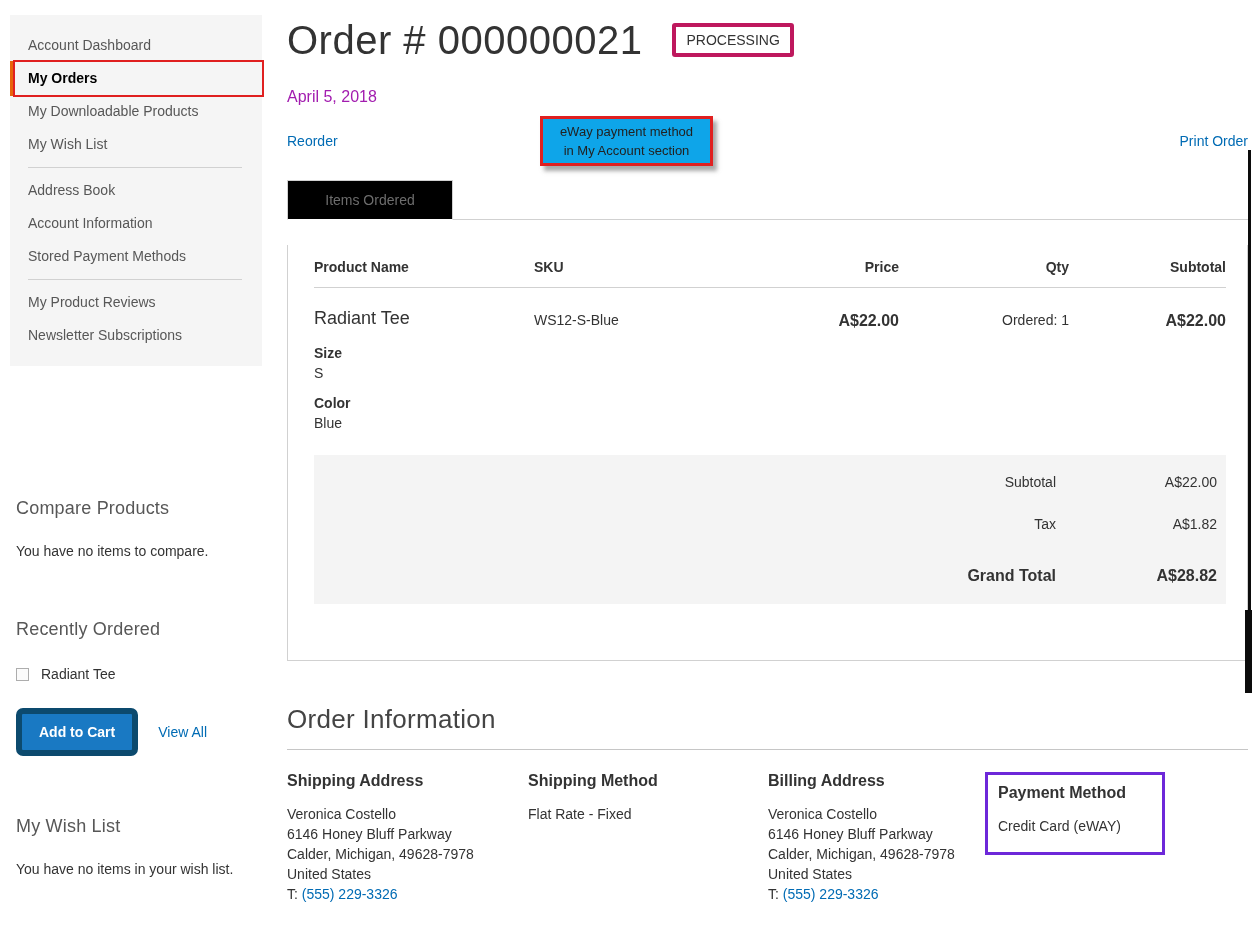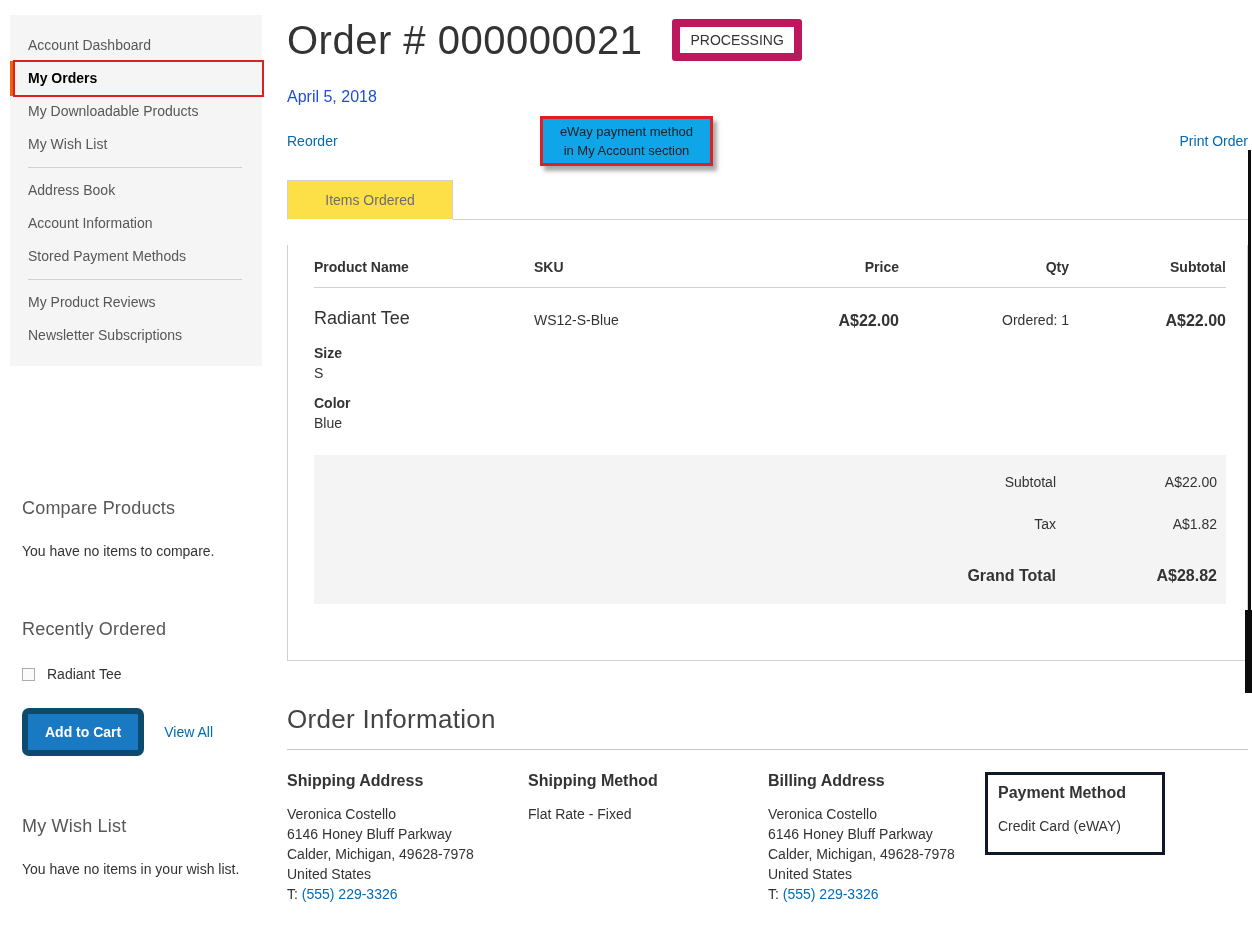--- a/index.html
+++ b/index.html
@@ -16,61 +16,61 @@
     position: absolute; left: 10px; top: 15px; width: 252px;
     background: #f5f5f5; padding: 14px 0 14px;
   }
   .sidebar-panel ul { list-style: none; }
   .nav-item { padding: 8px 18px; color: #575757; font-size: 14px; line-height: 17px; cursor: pointer; }
   .nav-item.current { position: relative; font-weight: 700; color: #000; }
   .nav-marker { position: absolute; left: 0; top: -1px; bottom: -1px; width: 3px; background: #e8640a; }
   .nav-anno { position: absolute; left: 3px; right: -2px; top: -2px; bottom: -2px; border: 2px solid #e02020; pointer-events: none; }
   .nav-divider { border-top: 1px solid #d1d1d1; margin: 6px 20px 6px 18px; height: 0; }
 
-  .left-extras { position: absolute; left: 22px; top: 498px; width: 252px; }
+  .left-extras { position: absolute; left: 16px; top: 498px; width: 252px; }
   .side-title { font-size: 18px; font-weight: 400; color: #575757; letter-spacing: .2px; }
   .side-empty { margin-top: 24px; font-size: 14px; color: #333; }
   .recent-block { margin-top: 60px; }
   .item-row { margin-top: 26px; display: flex; align-items: center; }
   .checkbox { width: 13px; height: 13px; border: 1px solid #adadad; background: #fbfbfb; display: inline-block; margin-right: 12px; }
   .actions-cart { margin-top: 26px; display: flex; align-items: center; }
   .btn-primary {
     background: #1979c3; color: #fff; font-weight: 700; font-size: 14px;
     border: 6px solid #0c4a6e; border-radius: 7px; padding: 10px 17px; cursor: pointer;
     font-family: inherit;
   }
   .view-all { margin-left: 20px; font-size: 14px; }
   .wishlist-block { margin-top: 60px; }
 
   
   .main-col { position: absolute; left: 287px; top: 0; width: 961px; }
   .title-row { margin-top: 18px; display: flex; align-items: center; }
   .page-title { font-size: 40px; font-weight: 300; color: #333; line-height: 44px; letter-spacing: .5px; }
   .status-badge {
-    margin-left: 30px; border: 8px solid #be185d; border-radius: 3px;
+    margin-left: 30px; border: 4px solid #be185d; border-radius: 3px;
     padding: 5px 10px; font-size: 14px; color: #333;
   }
-  .order-date { margin-top: 26px; font-size: 16px; color: #1d4ed8; }
+  .order-date { margin-top: 26px; font-size: 16px; color: #a21caf; }
   .actions-row { position: relative; margin-top: 8px; height: 56px; }
   .reorder-link { position: absolute; left: 0; top: 19px; font-size: 14px; }
   .print-link { position: absolute; right: 0; top: 19px; font-size: 14px; }
   .anno-callout {
     position: absolute; left: 253px; top: 2px; width: 173px;
     background: #0ea5e9; border: 3px solid #e02020; text-align: center;
     font-size: 13px; color: #222; line-height: 19px; padding: 3px 2px;
     box-shadow: 4px 5px 4px rgba(100,100,100,.55);
   }
 
   
   .order-items { margin-top: 10px; }
   .tab-strip { border-bottom: 1px solid #d1d1d1; }
   .tab {
     display: inline-block; position: relative; margin-bottom: -1px;
     border: 1px solid #d1d1d1; border-bottom: 1px solid #fff;
-    background: #fde047; padding: 11px 0; width: 166px; text-align: center;
+    background: #000000; padding: 11px 0; width: 166px; text-align: center;
     font-size: 14px; color: #6d6d6d; cursor: pointer;
   }
   .box-body { border: 1px solid #d1d1d1; border-top: none; padding: 0 21px 56px 26px; }
   table.items { width: 100%; border-collapse: collapse; margin-top: 25px; }
   table.items th {
     font-size: 14px; font-weight: 700; color: #333; text-align: left;
     padding: 14px 0 12px; border-bottom: 1px solid #d1d1d1;
   }
   .col-name { width: 220px; }
   .col-sku  { width: 205px; }
@@ -93,21 +93,21 @@
   
   .order-info-title {
     margin-top: 43px; font-size: 26px; font-weight: 300; color: #444;
     padding-bottom: 14px; border-bottom: 1px solid #c6c6c6; letter-spacing: .3px;
   }
   .info-cols { display: flex; margin-top: 22px; }
   .info-col h3 { font-size: 16px; font-weight: 700; color: #333; margin-bottom: 14px; }
   .info-col address { font-style: normal; font-size: 14px; line-height: 20px; color: #333; }
   .col-1 { width: 241px; } .col-2 { width: 240px; } .col-3 { width: 217px; } .col-4 { flex: 1; }
   .payment-red-box {
-    display: inline-block; border: 3px solid #0f172a;
+    display: inline-block; border: 3px solid #6d28d9;
     padding: 9px 18px 16px 10px; min-width: 180px;
   }
   .payment-red-box h3 { margin-bottom: 14px; }
 
   
   .edge-bar-thin  { position: absolute; left: 1248px; top: 150px; width: 3px; height: 543px; background: #0c0c0c; }
   .edge-bar-thick { position: absolute; left: 1245px; top: 610px; width: 7px; height: 83px;  background: #0c0c0c; }
 </style>
 </head>
 <body>

